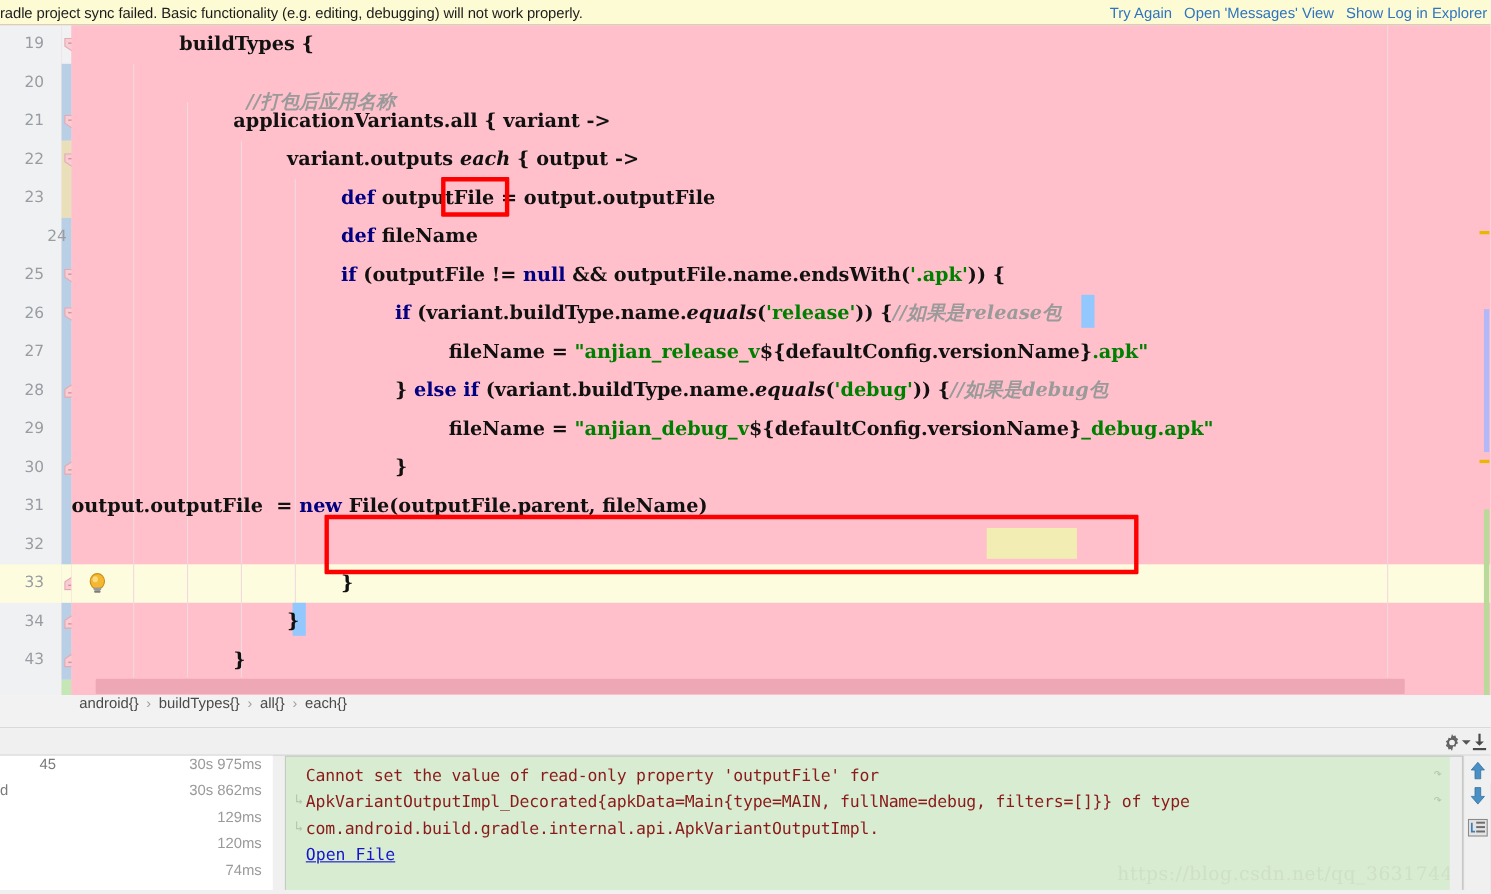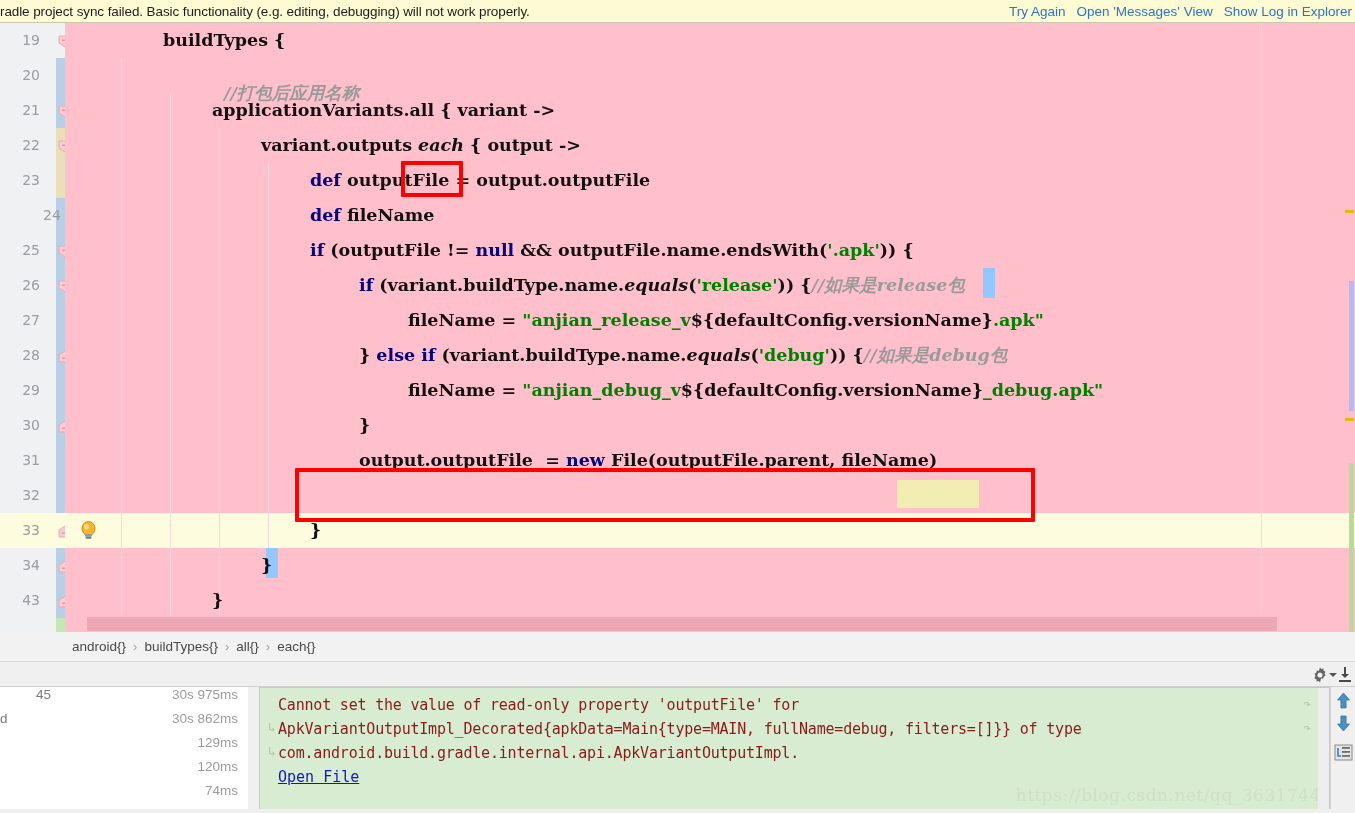--- a/index.html
+++ b/index.html
@@ -135,21 +135,21 @@
   #hscroll-thumb {
     position: absolute; left: 0; bottom: 1px; height: 14px;
     background: #eea7b4; border-radius: 1px;
   }
 
   
   #breadcrumb {
     position: absolute; left: 0; top: 632px; width: 1355px; height: 30px;
     background: #f2f2f2;
     border-bottom: 1px solid #d6d6d6;
-    display: flex; align-items: center;
+    display: flex; align-items: flex-start;
     padding-left: 72px;
     font-size: 13.5px; color: #4a4a4a;
   }
   #breadcrumb .crumb { cursor: pointer; }
   #breadcrumb .sep { color: #a0a0a0; margin: 0 7px; font-size: 13px; }
 
   
   #toolwin {
     position: absolute; left: 0; top: 662px; width: 1355px; height: 151px;
     background: #f0f0f0;
@@ -356,21 +356,21 @@
         <div class="row" style="top: 70px;"><span class="txt" style="padding-left: 147px;">applicationVariants.all { variant -&gt;</span></div>
         <div class="row" style="top: 105px;"><span class="txt" style="padding-left: 196px;">variant.outputs <span class="mtd">each</span> { output -&gt;</span></div>
         <div class="row" style="top: 140px;"><span class="txt" style="padding-left: 245px;"><span class="kw">def</span> outputFile = output.outputFile</span></div>
         <div class="row" style="top: 175px;"><span class="txt" style="padding-left: 245px;"><span class="kw">def</span> fileName</span></div>
         <div class="row" style="top: 210px;"><span class="txt" style="padding-left: 245px;"><span class="kw">if</span> (outputFile != <span class="kw">null</span> &amp;&amp; outputFile.name.endsWith(<span class="str">'.apk'</span>)) {</span></div>
         <div class="row" style="top: 245px;"><span class="txt" style="padding-left: 294px;"><span class="kw">if</span> (variant.buildType.name.<span class="mtd">equals</span>(<span class="str">'release'</span>)) {<span class="com">//如果是release包</span></span></div>
         <div class="row" style="top: 280px;"><span class="txt" style="padding-left: 343px;">fileName = <span class="str">"anjian_release_v</span>${defaultConfig.versionName}<span class="str">.apk"</span></span></div>
         <div class="row" style="top: 315px;"><span class="txt" style="padding-left: 294px;">} <span class="kw">else</span> <span class="kw">if</span> (variant.buildType.name.<span class="mtd">equals</span>(<span class="str">'debug'</span>)) {<span class="com">//如果是debug包</span></span></div>
         <div class="row" style="top: 350px;"><span class="txt" style="padding-left: 343px;">fileName = <span class="str">"anjian_debug_v</span>${defaultConfig.versionName}<span class="str">_debug.apk"</span></span></div>
         <div class="row" style="top: 385px;"><span class="txt" style="padding-left: 294px;">}</span></div>
-        <div class="row" style="top: 420px;"><span class="txt" style="padding-left: 294px;">output.outputFile  = <span class="kw">new</span> File(outputFile.parent, fileName)</span></div>
+        <div class="row" style="top: 420px;"><span class="txt" style="">output.outputFile  = <span class="kw">new</span> File(outputFile.parent, fileName)</span></div>
         <div class="row" style="top: 455px;"><span class="txt" style="padding-left: 0px;"></span></div>
         <div class="row" style="top: 490px;"><span class="txt" style="padding-left: 245px;">}</span></div>
         <div class="row" style="top: 525px;"><span class="txt" style="padding-left: 196px;">}</span></div>
         <div class="row" style="top: 560px;"><span class="txt" style="padding-left: 147px;">}</span></div>
       </div>
 
     <div class="redbox" style="left:336px;top:138px;width:62px;height:36px;"></div>
     <div class="redbox" style="left:230px;top:445px;width:740px;height:54px;"></div>
   </div>
 

